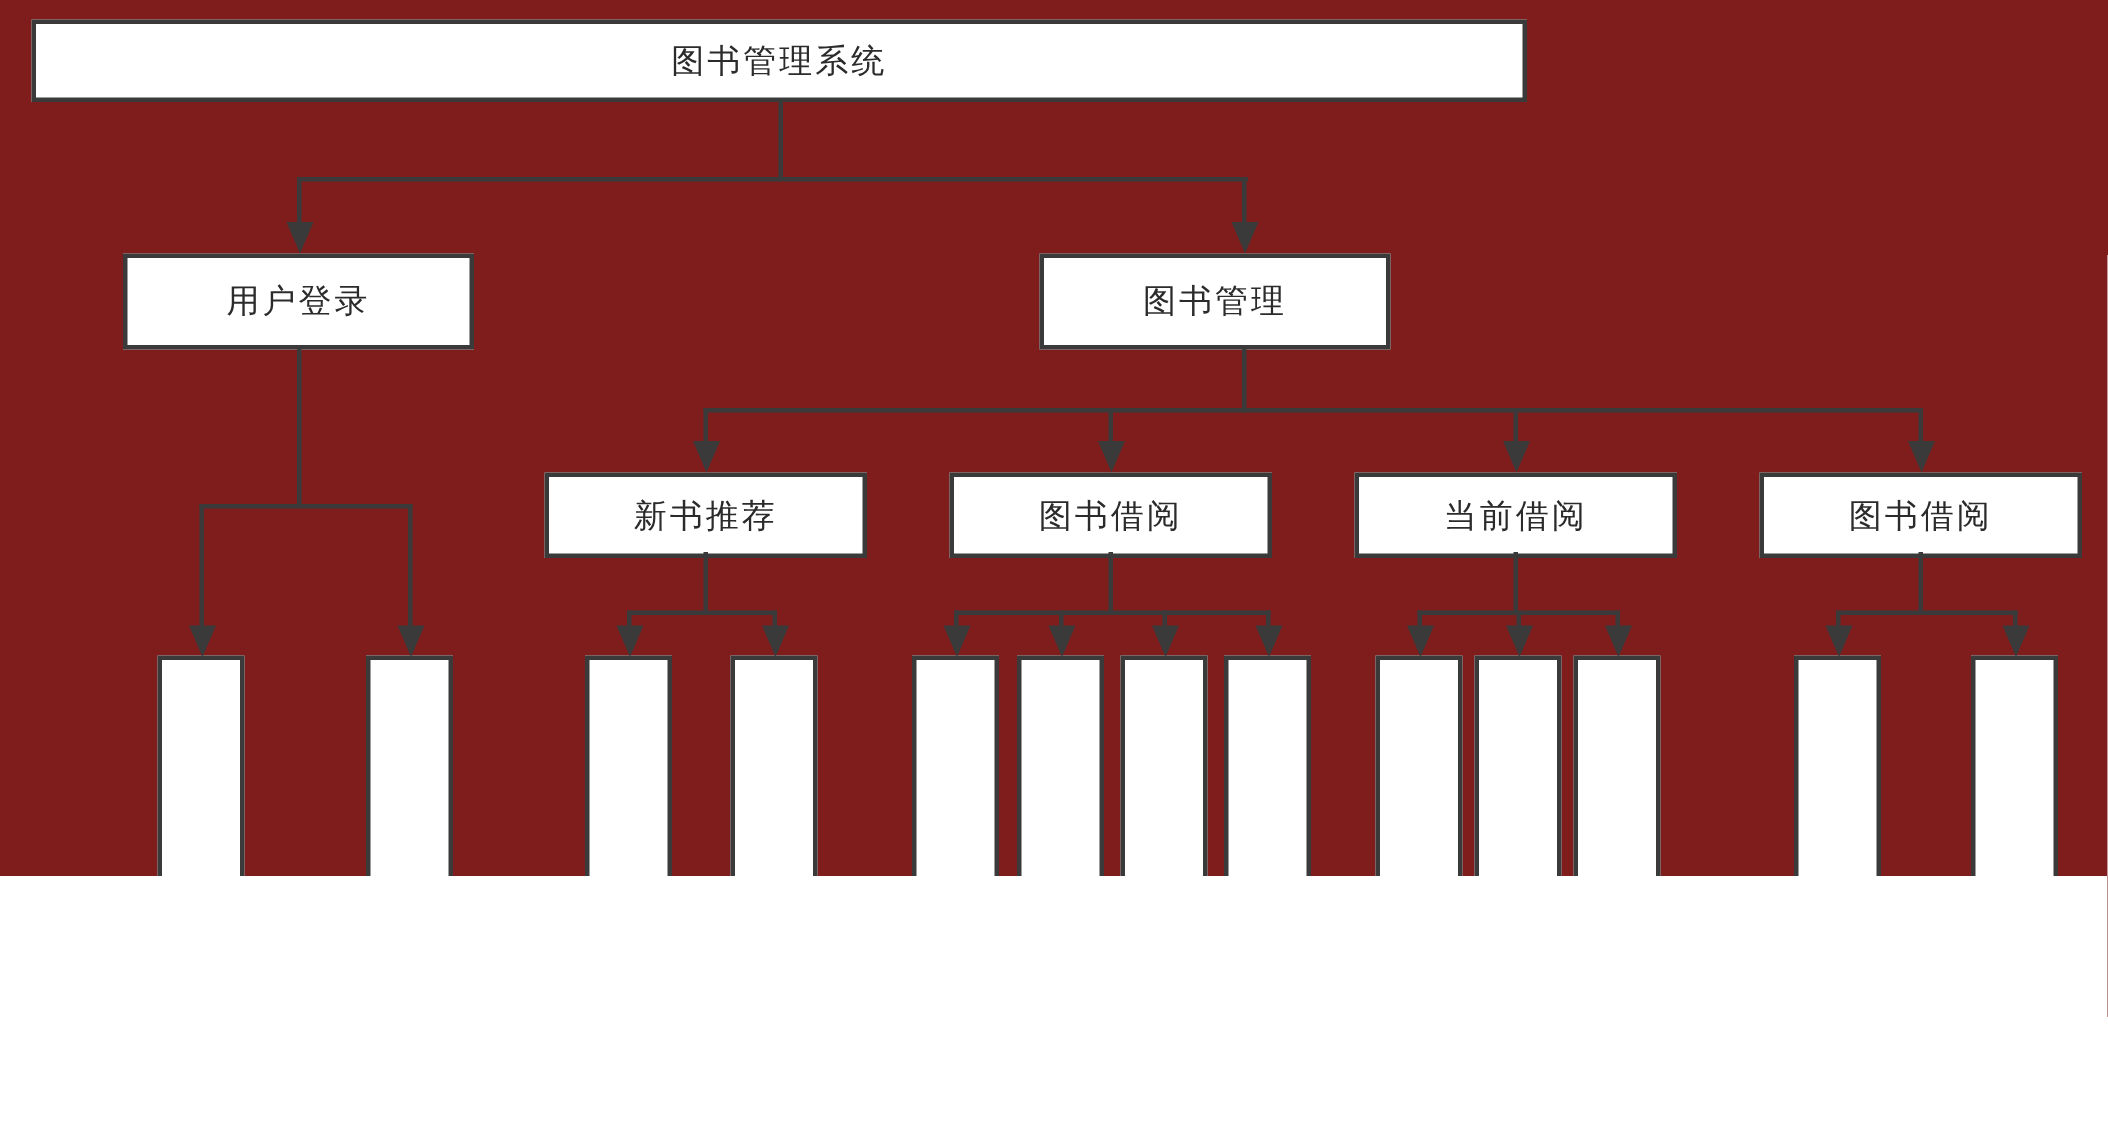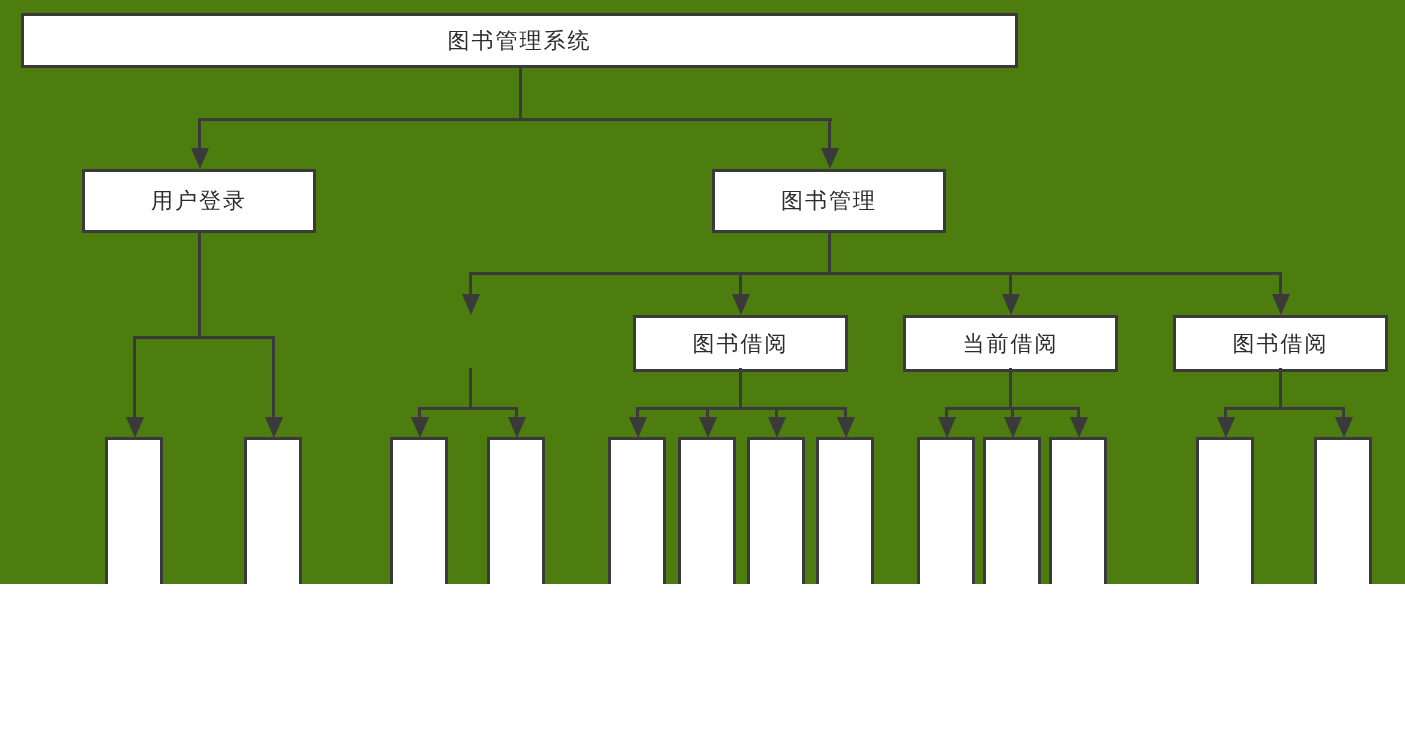--- a/index.html
+++ b/index.html
@@ -1,27 +1,27 @@
 <!DOCTYPE html>
 <html><head>
 <meta charset="utf-8">
 <style>
   html,body{margin:0;padding:0;background:#ffffff;}
   #canvas{
-    position:relative;width:1405px;height:584px;background:#4d7c0f;
+    position:relative;width:1405px;height:584px;background:#7f1d1d;
     font-family:"Liberation Sans","DejaVu Sans",sans-serif;color:#2b2b2b;overflow:hidden;
   }
   .node{
     position:absolute;box-sizing:border-box;border:3px solid #3a3a3a;background:#ffffff;
     display:flex;align-items:center;justify-content:center;
     font-size:22px;letter-spacing:2px;color:#2b2b2b;
   }
   .root{left:21px;top:13px;width:997px;height:55px;}
   .lvl2{top:169px;width:234px;height:64px;}
-  .lvl2.a{left:82px;} .lvl2.b{left:712px;}
+  .lvl2.a{left:82px;} .lvl2.b{left:693px;}
   .lvl3{top:315px;width:215px;height:57px;}
   .lvl3.g1{left:363px;} .lvl3.g2{left:633px;} .lvl3.g3{left:903px;} .lvl3.g4{left:1173px;}
   .leaf{
     position:absolute;box-sizing:border-box;border:3px solid #3a3a3a;background:#ffffff;
     top:437px;width:58px;height:298px;
     writing-mode:vertical-rl;display:flex;align-items:center;justify-content:center;
     font-size:26px;letter-spacing:6px;color:#2b2b2b;
   }
   .leaf.long{font-size:24px;letter-spacing:0;}
   .vline,.hline{position:absolute;background:#3a3a3a;}
@@ -40,20 +40,21 @@
 </head>
 <body>
 
 <div id="canvas">
 
   <div class="node root">图书管理系统</div>
 
   <div class="node lvl2 a">用户登录</div>
   <div class="node lvl2 b">图书管理</div>
 
+  <div class="node lvl3 g1">新书推荐</div>
   <div class="node lvl3 g2">图书借阅</div>
   <div class="node lvl3 g3">当前借阅</div>
   <div class="node lvl3 g4">图书借阅</div>
 
   <div class="leaf" style="left:105px">用户登录</div>
   <div class="leaf" style="left:244px">注销登录</div>
   <div class="leaf" style="left:390px">查询图书</div>
   <div class="leaf" style="left:487px">借阅图书</div>
   <div class="leaf" style="left:608px">查询图书</div>
   <div class="leaf long" style="left:678px">新增图书（管理员）</div>

